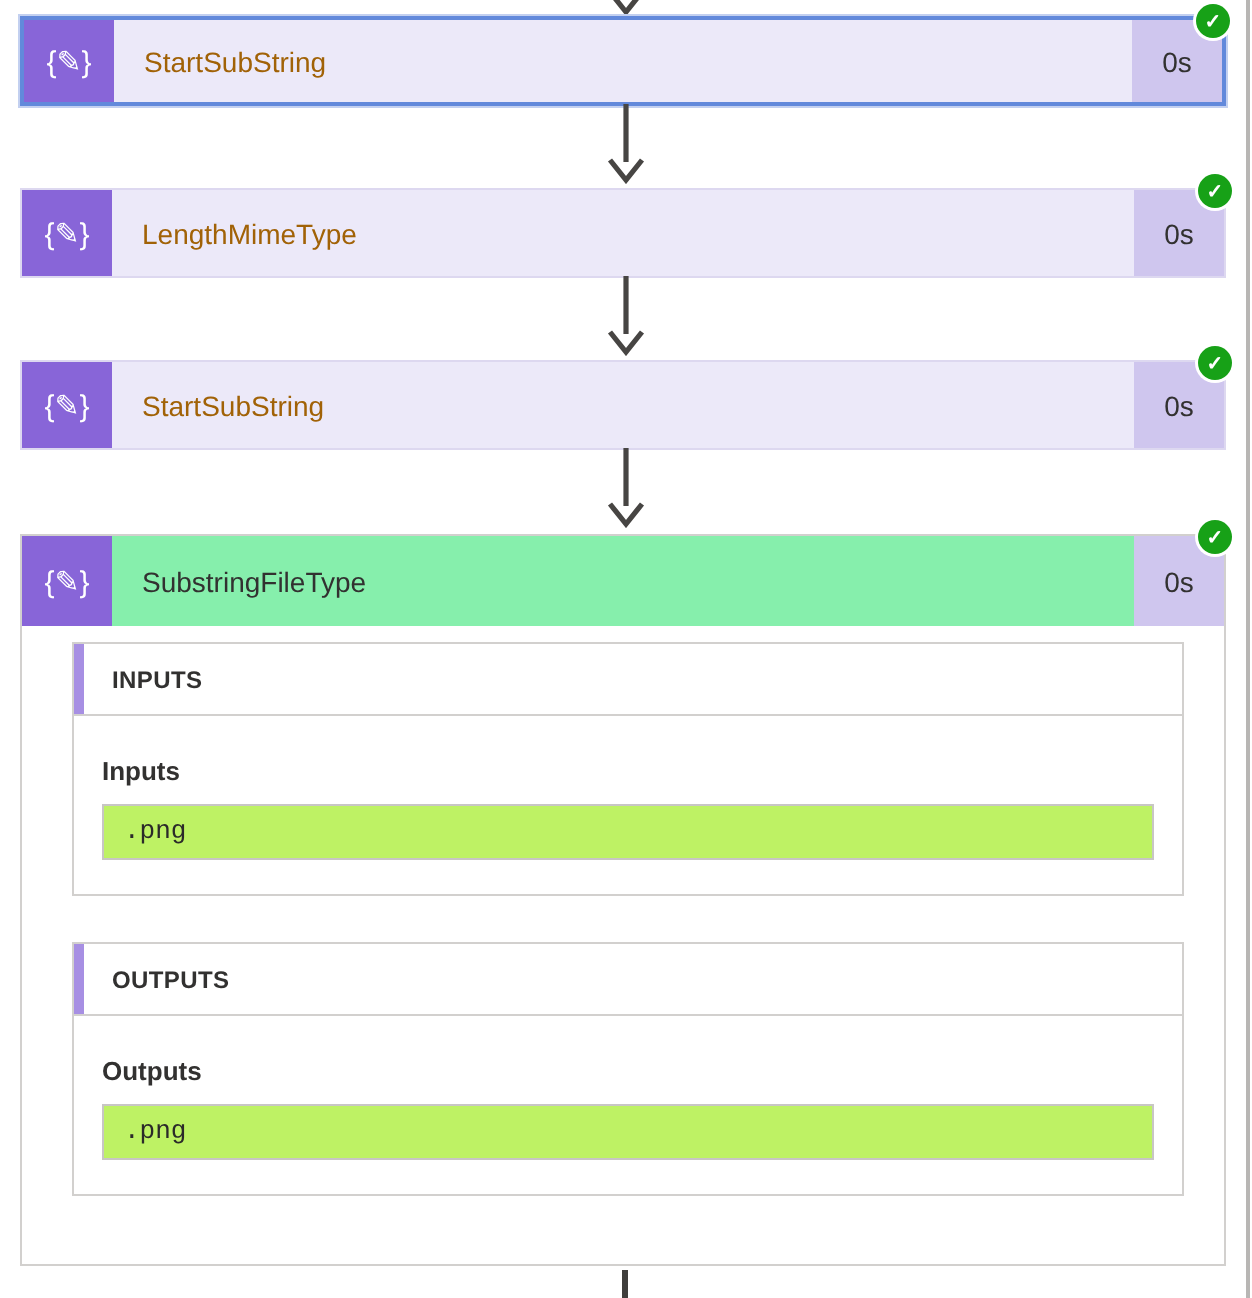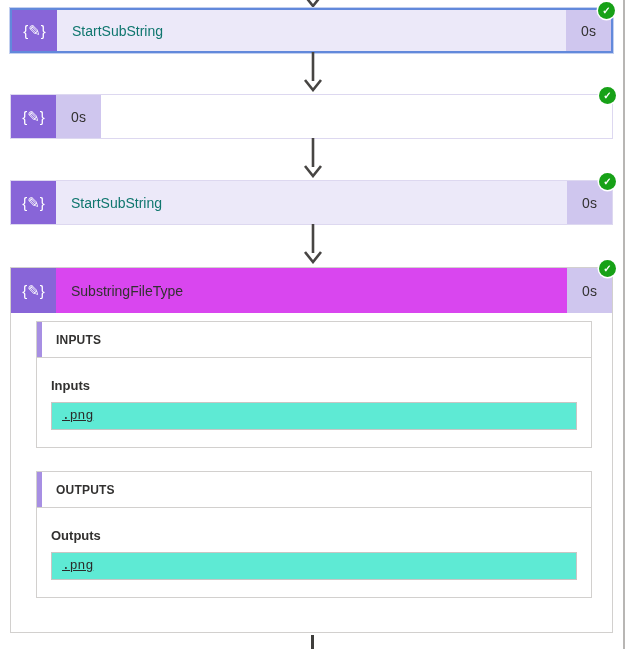--- a/index.html
+++ b/index.html
@@ -31,21 +31,21 @@
     width: 45px; flex: 0 0 45px;
     background: #8865d8;
     display: flex; align-items: center; justify-content: center;
     color: #ffffff; font-size: 15px;
   }
   .card .title-box {
     flex: 1 1 auto;
     background: #ece9f9;
     display: flex; align-items: center;
     padding-left: 15px;
-    font-size: 14px; color: #0f766e;
+    font-size: 14px; color: #a16207;
     overflow: hidden; white-space: nowrap;
   }
   .card .duration-box {
     width: 45px; flex: 0 0 45px;
     background: #cfc6ee;
     display: flex; align-items: center; justify-content: center;
     font-size: 14px; color: #323130;
   }
   .badge {
     position: absolute; top: -8px; right: -4px;
@@ -66,21 +66,21 @@
   .card-expanded .card-header {
     position: relative;
     display: flex; flex-direction: row; align-items: stretch; height: 45px;
   }
   .card-expanded .card-header .icon-box {
     width: 45px; flex: 0 0 45px; background: #8865d8;
     display: flex; align-items: center; justify-content: center;
     color: #fff; font-size: 15px;
   }
   .card-expanded .card-header .title-box {
-    flex: 1 1 auto; background: #d946ef;
+    flex: 1 1 auto; background: #86efac;
     display: flex; align-items: center; padding-left: 15px; font-size: 14px;
   }
   .card-expanded .card-header .duration-box {
     width: 45px; flex: 0 0 45px; background: #cfc6ee;
     display: flex; align-items: center; justify-content: center; font-size: 14px;
   }
 
   .section {
     margin: 0 20px 0 25px;
     border: 1px solid #d2d0ce;
@@ -96,26 +96,25 @@
     font-size: 12px; font-weight: 600; letter-spacing: 0.2px; color: #323130;
   }
   .accent-bar {
     position: absolute; left: 0; top: 0; width: 5px; height: 100%;
     background: #a78fe3;
   }
   .section-body { padding: 20px 14px 17px 14px; }
   .field-label { font-size: 13px; font-weight: 600; color: #323130; margin-bottom: 9px; }
   .field-value {
     border: 1px solid #c8c6c4;
-    background: #5eead4;
+    background: #bef264;
     padding: 5px 10px 6px 10px;
     font-family: "Liberation Mono", monospace;
     font-size: 13px; color: #2b2a29;
     min-height: 27px;
-    text-decoration: underline;
   }
 
   
   .arrow-svg { position: absolute; left: 298px; width: 30px; height: 40px; }
   .bottom-connector {
     position: absolute; left: 311px; top: 635px; width: 3px; height: 14px;
     background: #3f3e3c;
   }
 </style>
 </head>
@@ -141,20 +140,21 @@
 
   <svg class="arrow-svg" style="top:52px" viewBox="0 0 30 40">
     <line x1="15" y1="0" x2="15" y2="29" stroke="#474543" stroke-width="2.6"></line>
     <path d="M7 28 L15 38 L23 28" fill="none" stroke="#474543" stroke-width="2.6"></path>
   </svg>
 
   <div class="card" style="top:94px">
     <div class="icon-box">
       <span>{✎}</span>
     </div>
+    <div class="title-box">LengthMimeType</div>
     <div class="duration-box">0s</div>
     <div class="badge">
       <span>✓</span>
     </div>
   </div>
 
   <svg class="arrow-svg" style="top:138px" viewBox="0 0 30 40">
     <line x1="15" y1="0" x2="15" y2="29" stroke="#474543" stroke-width="2.6"></line>
     <path d="M7 28 L15 38 L23 28" fill="none" stroke="#474543" stroke-width="2.6"></path>
   </svg>

